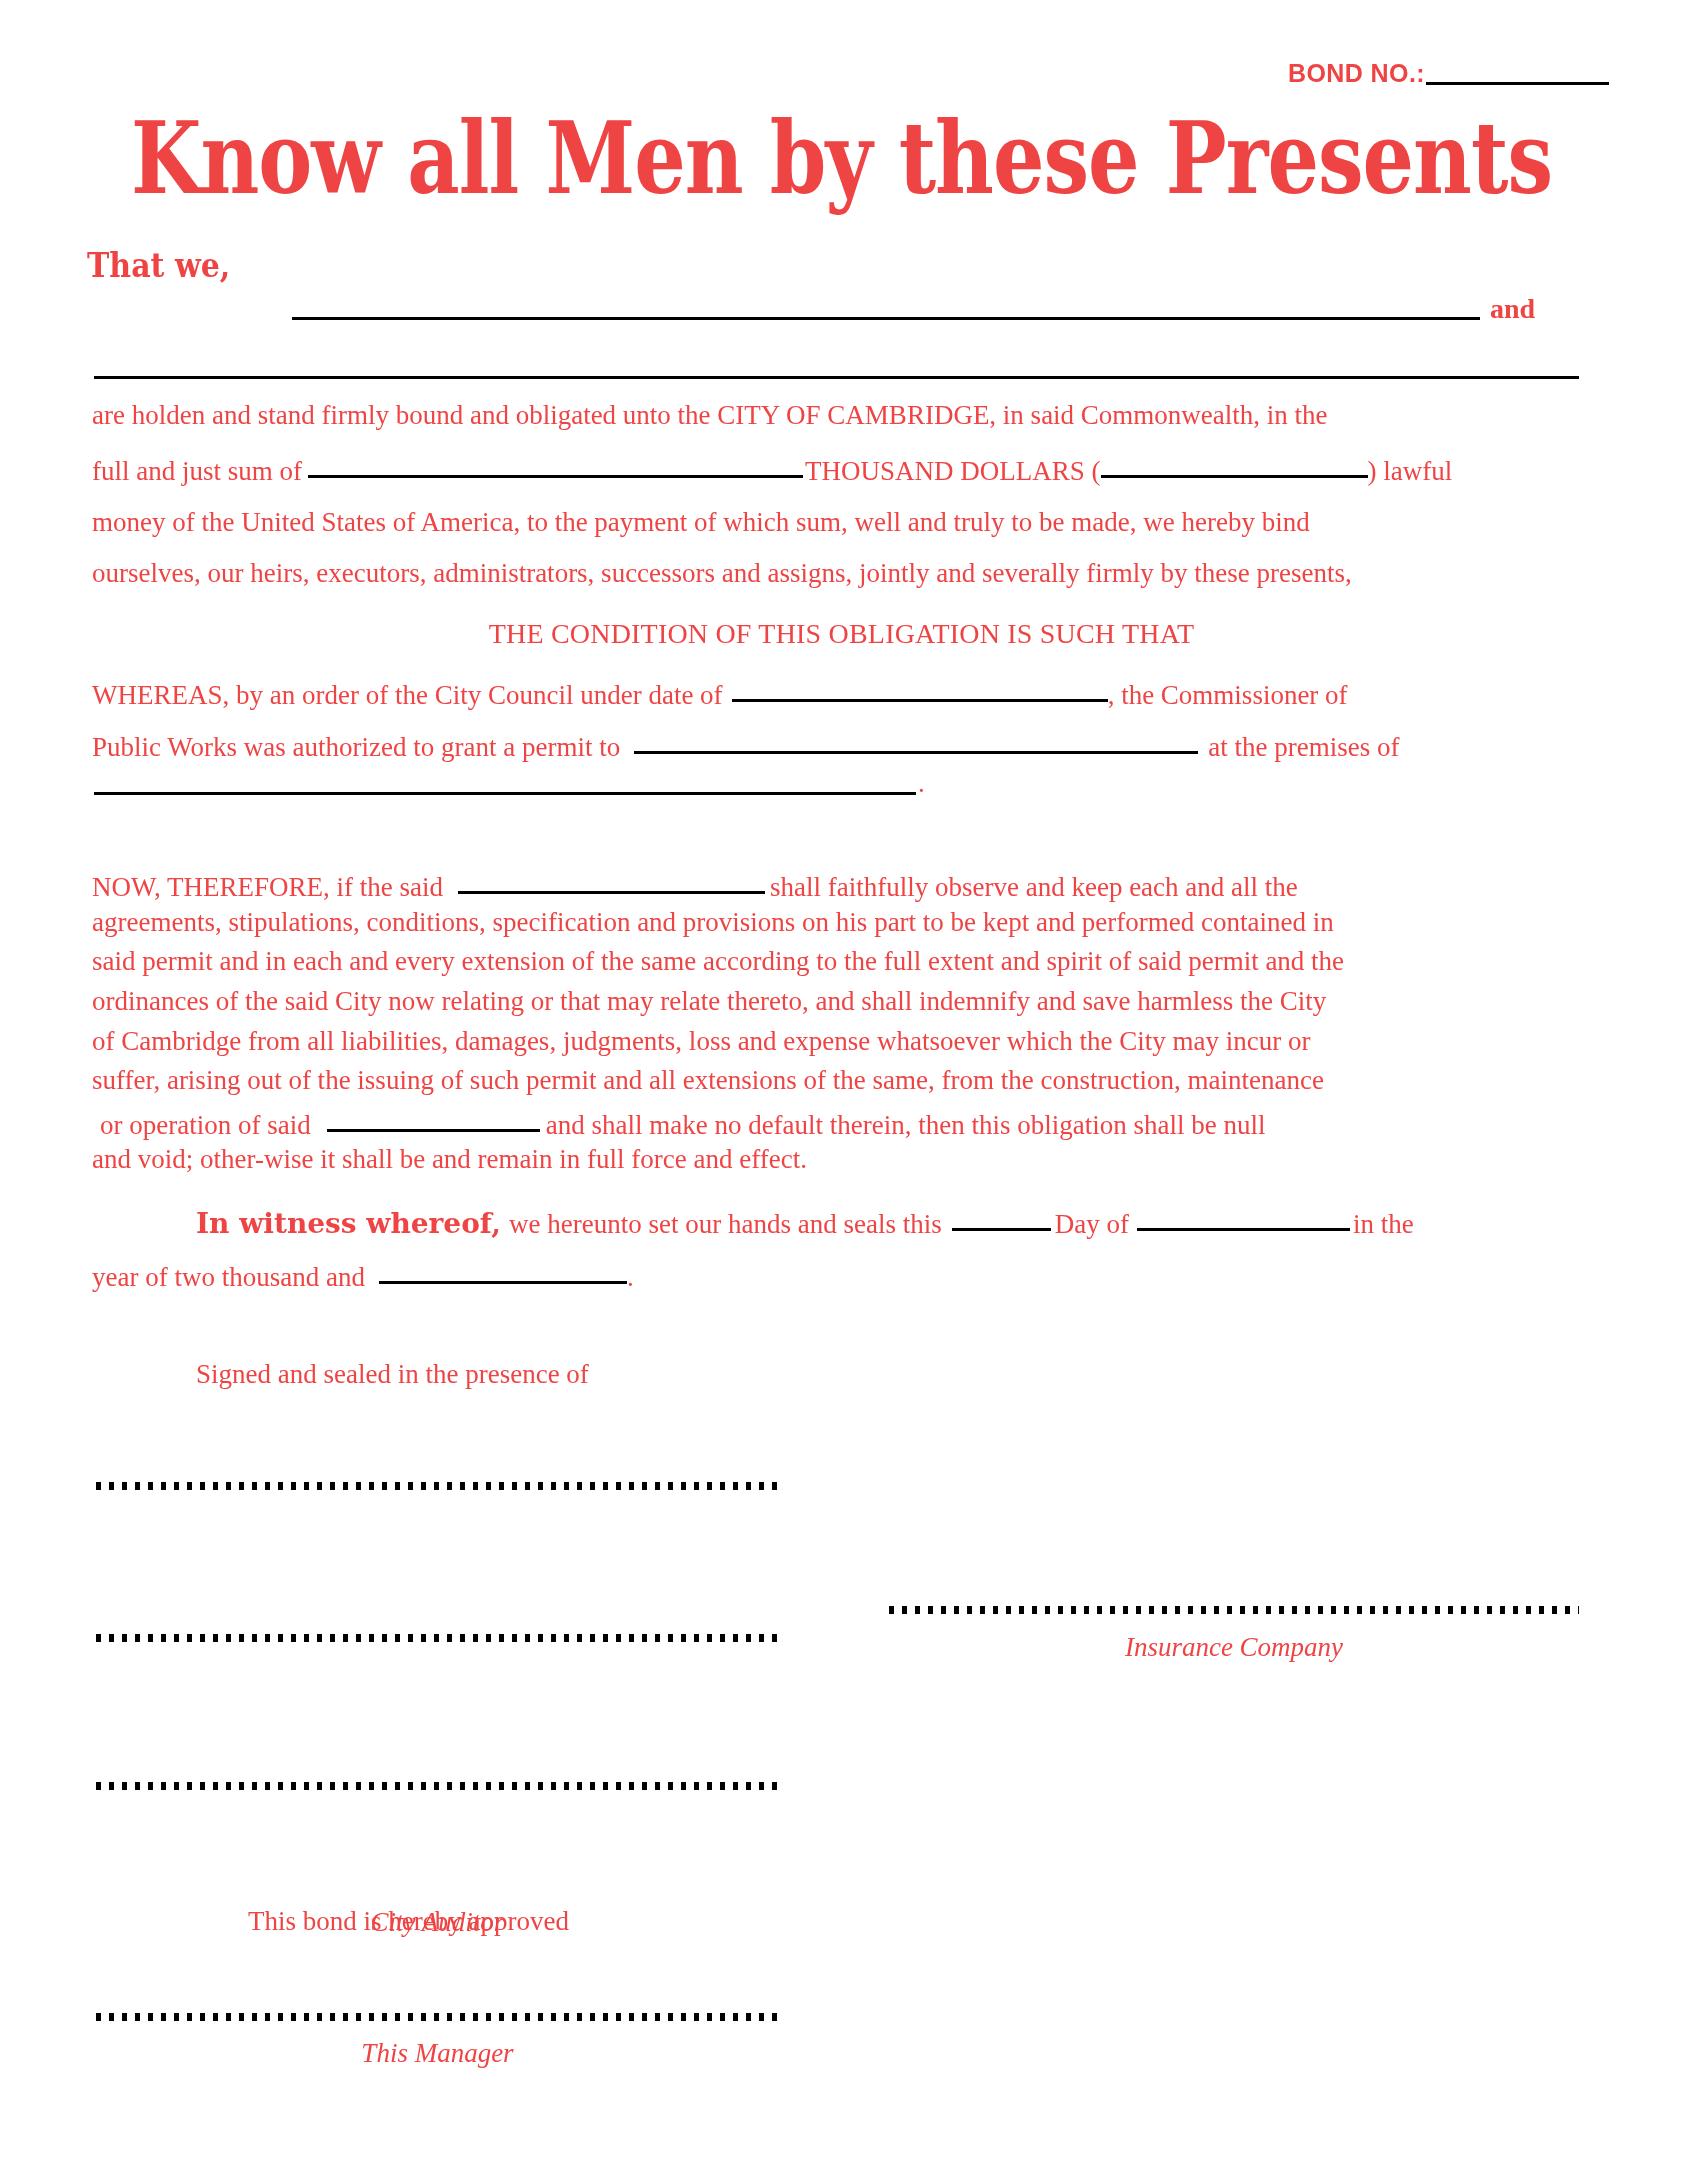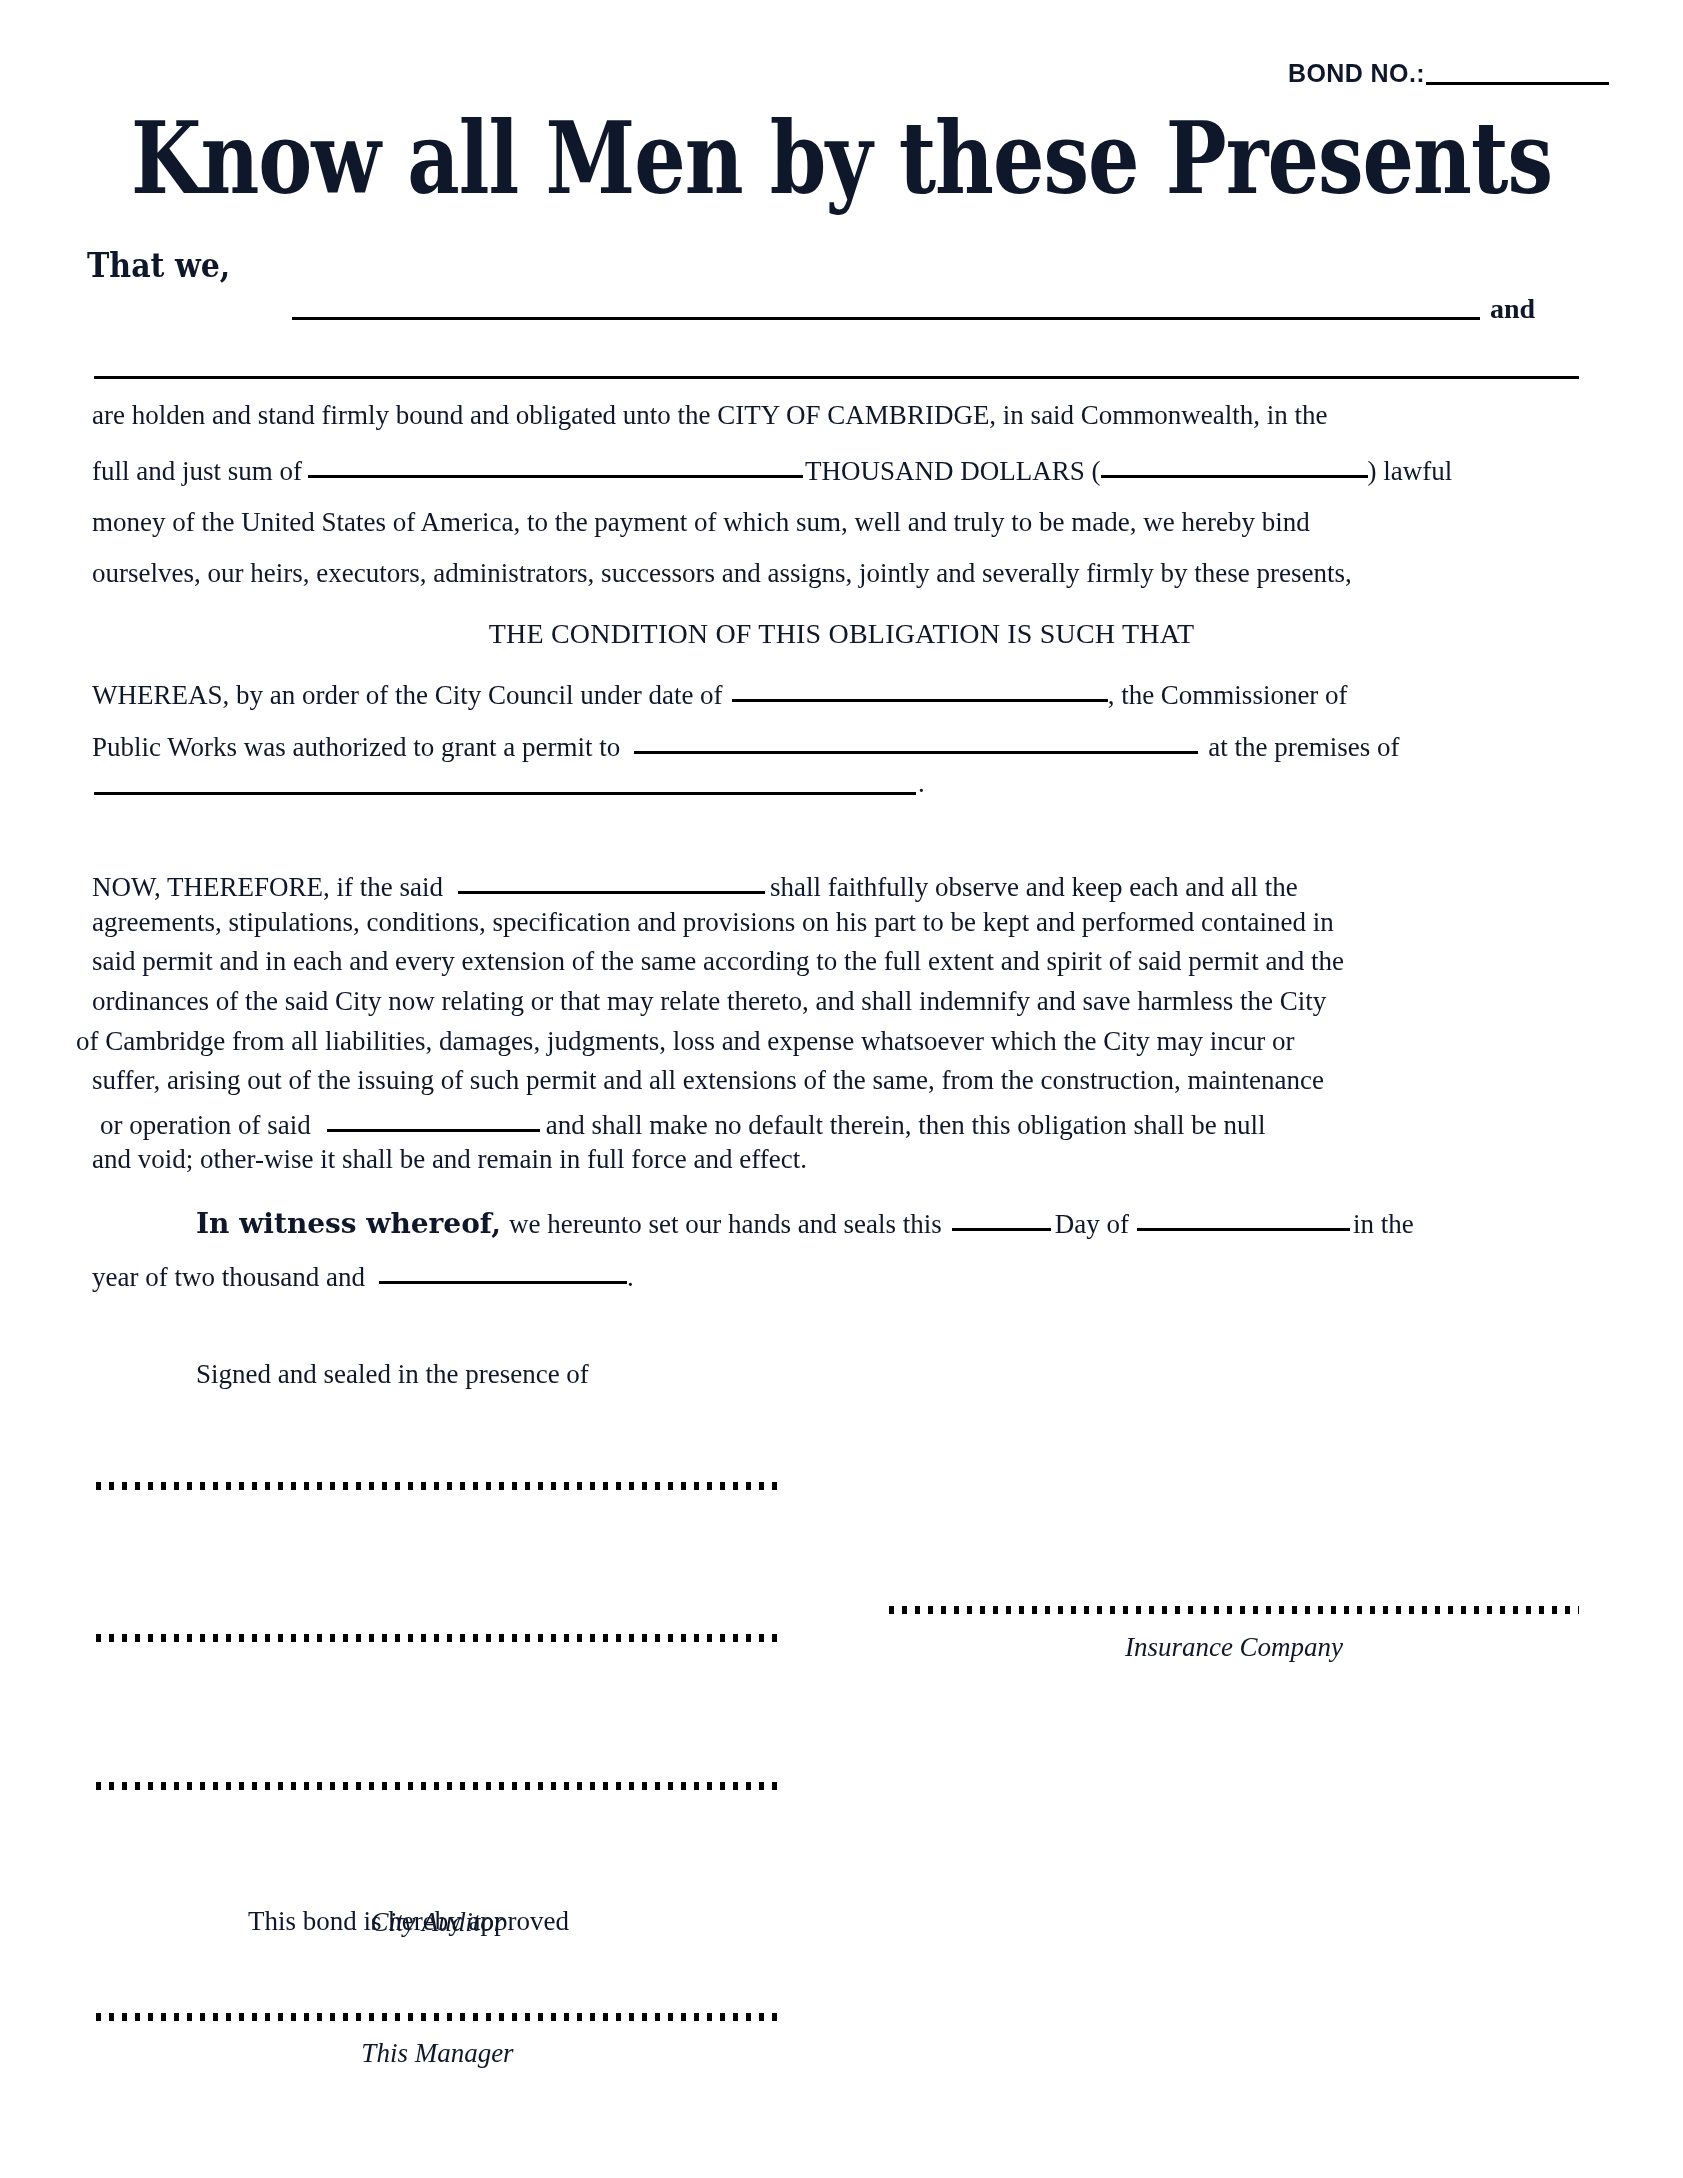--- a/index.html
+++ b/index.html
@@ -5,21 +5,21 @@
   html, body {
     margin: 0;
     padding: 0;
     background: #ffffff;
   }
   .page {
     position: relative;
     width: 1683px;
     height: 2178px;
     background: #ffffff;
-    color: #0f172a;
+    color: #ef4444;
     font-family: "Liberation Serif", "DejaVu Serif", serif;
     overflow: hidden;
   }
 
   
   .bondno {
     position: absolute;
     top: 59px;
     right: 74px;
     font-family: "Liberation Sans", "DejaVu Sans", sans-serif;
@@ -166,21 +166,21 @@
   <div class="rule-solid" style="left:94px; top:792px; width:822px;"></div>
   <div class="body-txt" style="left:918px; top:770px;">.</div>
 
   <div class="body-txt blockline" style="left:92px; top:869px;">
     <span>NOW, THEREFORE, if the said</span><span class="inline-rule" style="width:307px; margin:0 5px 0 15px;"></span><span>shall faithfully observe and keep each and all the</span>
   </div>
 
   <div class="body-txt" style="left:92px; top:909px;">agreements, stipulations, conditions, specification and provisions on his part to be kept and performed contained in</div>
   <div class="body-txt" style="left:92px; top:948px;">said permit and in each and every extension of the same according to the full extent and spirit of said permit and the</div>
   <div class="body-txt" style="left:92px; top:988px;">ordinances of the said City now relating or that may relate thereto, and shall indemnify and save harmless the City</div>
-  <div class="body-txt" style="left:76px; top:1028px;text-align:center;">of Cambridge from all liabilities, damages, judgments, loss and expense whatsoever which the City may incur or</div>
+  <div class="body-txt" style="left:92px; top:1028px;text-align:center;">of Cambridge from all liabilities, damages, judgments, loss and expense whatsoever which the City may incur or</div>
   <div class="body-txt" style="left:92px; top:1067px;">suffer, arising out of the issuing of such permit and all extensions of the same, from the construction, maintenance</div>
 
   <div class="body-txt blockline" style="left:100px; top:1107px;">
     <span>or operation of said</span><span class="inline-rule" style="width:213px; margin:0 6px 0 16px;"></span><span>and shall make no default therein, then this obligation shall be null</span>
   </div>
 
   <div class="body-txt" style="left:92px; top:1146px;">and void; other-wise it shall be and remain in full force and effect.</div>
 
   <div class="body-txt blockline" style="left:196px; top:1206px;">
     <span class="goth" style="font-weight:bold; font-size:28px;">In witness whereof,</span><span style="margin-left:8px;margin-top:48px;">we hereunto set our hands and seals this</span><span class="inline-rule" style="width:99px; margin:0 4px 0 10px;"></span><span>Day of</span><span class="inline-rule" style="width:213px; margin:0 3px 0 8px;"></span><span>in the</span>

